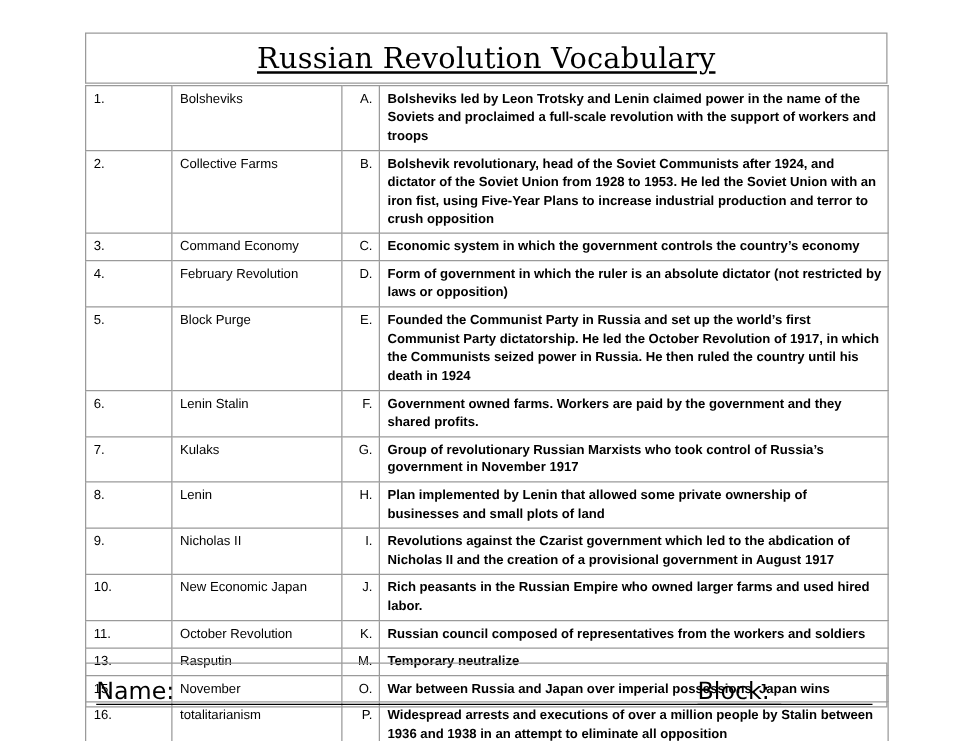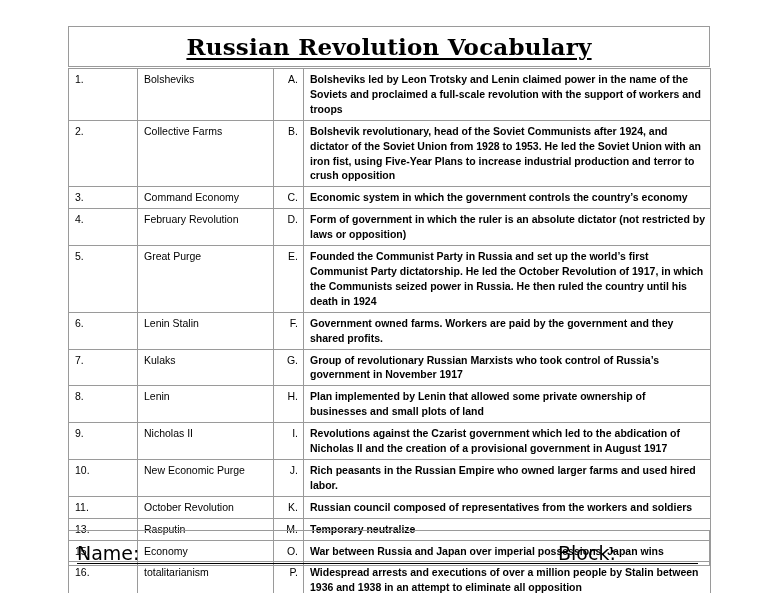--- a/index.html
+++ b/index.html
@@ -30,21 +30,21 @@
     width: 642px;
     height: 41px;
     border: 1px solid #9a9a9a;
     box-sizing: border-box;
     display: flex;
     align-items: center;
     justify-content: center;
   }
   .title-text {
     font-family: "DejaVu Serif", "Liberation Serif", serif;
-    font-weight: bold;
+    font-weight: normal;
     font-size: 23px;
     letter-spacing: 0.2px;
     text-decoration: underline;
     text-underline-offset: 3px;
     white-space: nowrap;
   }
 
   
   .vocab-table {
     position: absolute;
@@ -136,21 +136,21 @@
           <td class="col-def">Economic system in which the government controls the country’s economy</td>
         </tr>
         <tr>
           <td class="col-num">4.</td>
           <td class="col-term">February Revolution</td>
           <td class="col-let">D.</td>
           <td class="col-def">Form of government in which the ruler is an absolute dictator (not restricted by laws or opposition)</td>
         </tr>
         <tr>
           <td class="col-num">5.</td>
-          <td class="col-term">Great Purge</td>
+          <td class="col-term">Block Purge</td>
           <td class="col-let">E.</td>
           <td class="col-def">Founded the Communist Party in Russia and set up the world’s first Communist Party dictatorship. He led the October Revolution of 1917, in which the Communists seized power in Russia. He then ruled the country until his death in 1924</td>
         </tr>
         <tr>
           <td class="col-num">6.</td>
           <td class="col-term">Lenin Stalin</td>
           <td class="col-let">F.</td>
           <td class="col-def">Government owned farms. Workers are paid by the government and they shared profits.</td>
         </tr>
         <tr>
@@ -166,39 +166,39 @@
           <td class="col-def">Plan implemented by Lenin that allowed some private ownership of businesses and small plots of land</td>
         </tr>
         <tr>
           <td class="col-num">9.</td>
           <td class="col-term">Nicholas II</td>
           <td class="col-let">I.</td>
           <td class="col-def">Revolutions against the Czarist government which led to the abdication of Nicholas II and the creation of a provisional government in August 1917</td>
         </tr>
         <tr>
           <td class="col-num">10.</td>
-          <td class="col-term">New Economic Purge</td>
+          <td class="col-term">New Economic Japan</td>
           <td class="col-let">J.</td>
           <td class="col-def">Rich peasants in the Russian Empire who owned larger farms and used hired labor.</td>
         </tr>
         <tr>
           <td class="col-num">11.</td>
           <td class="col-term">October Revolution</td>
           <td class="col-let">K.</td>
           <td class="col-def">Russian council composed of representatives from the workers and soldiers</td>
         </tr>
         <tr>
           <td class="col-num">13.</td>
           <td class="col-term">Rasputin</td>
           <td class="col-let">M.</td>
           <td class="col-def">Temporary neutralize</td>
         </tr>
         <tr>
           <td class="col-num">15.</td>
-          <td class="col-term">Economy</td>
+          <td class="col-term">November</td>
           <td class="col-let">O.</td>
           <td class="col-def">War between Russia and Japan over imperial possessions. Japan wins</td>
         </tr>
         <tr>
           <td class="col-num">16.</td>
           <td class="col-term">totalitarianism</td>
           <td class="col-let">P.</td>
           <td class="col-def">Widespread arrests and executions of over a million people by Stalin between 1936 and 1938 in an attempt to eliminate all opposition</td>
         </tr>
       </tbody>

